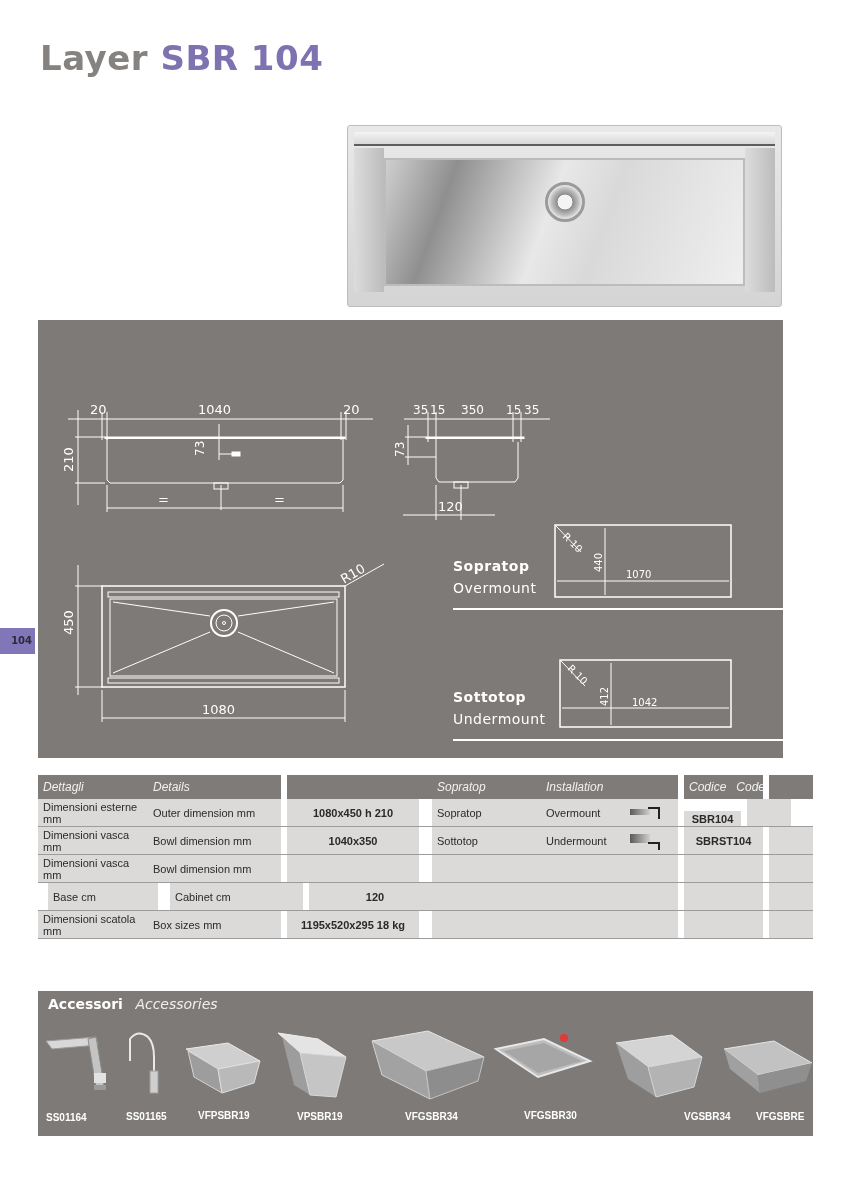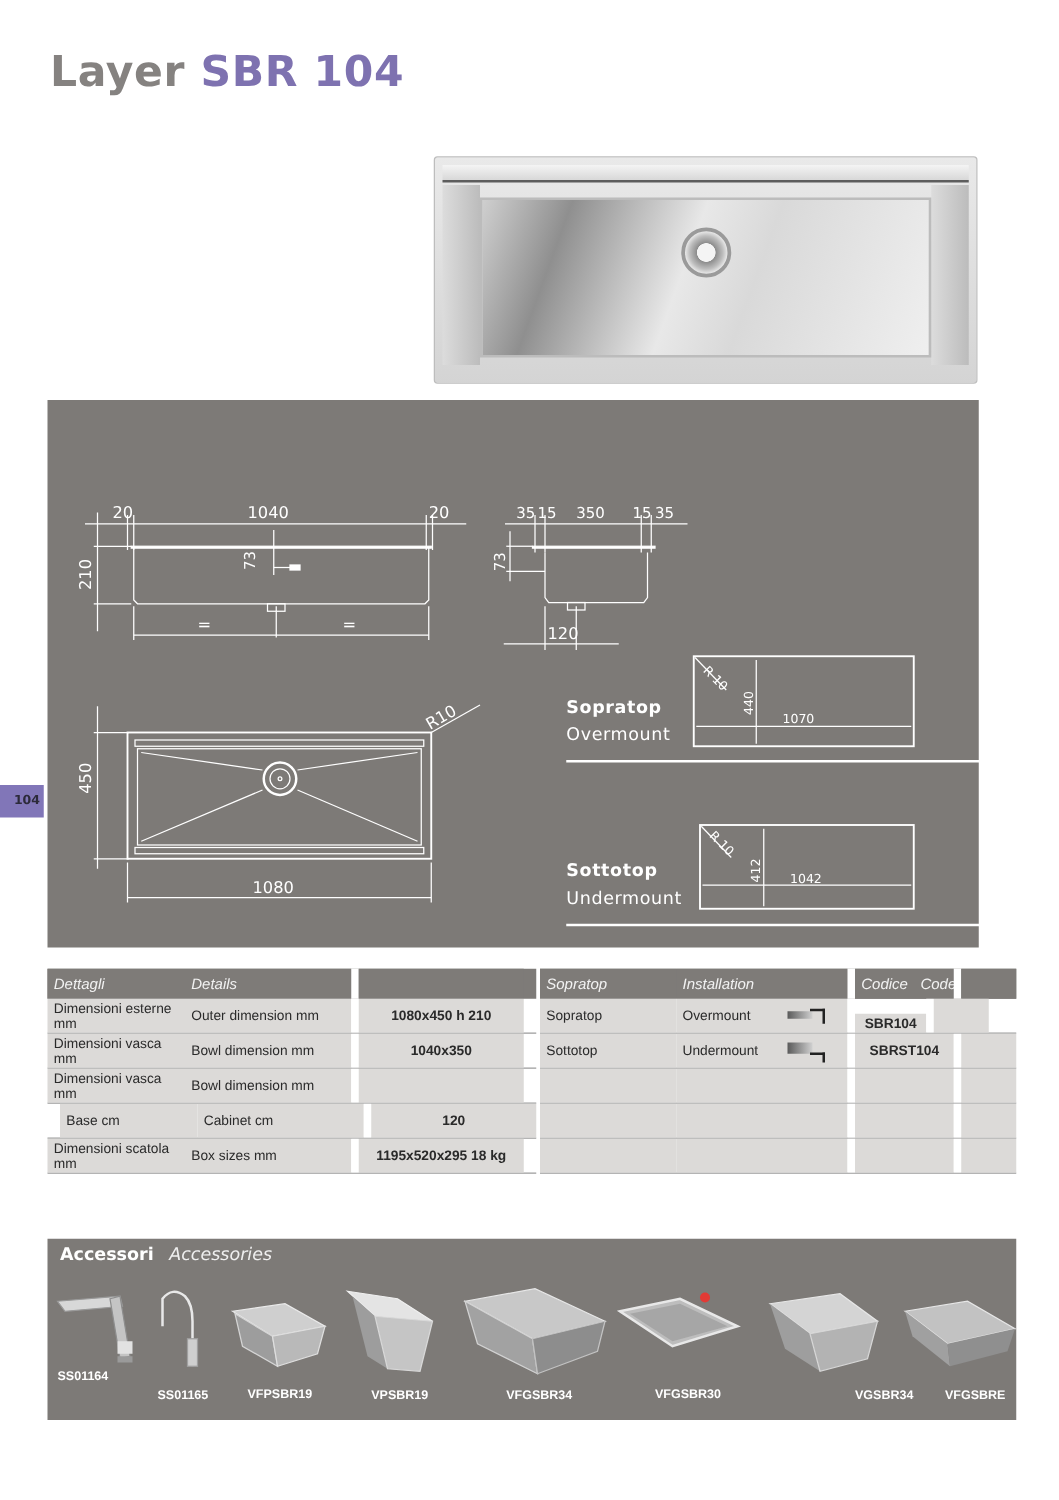--- a/index.html
+++ b/index.html
@@ -183,21 +183,21 @@
       <div class="cell val" style="width:132px;">1040x350</div>
     </div>
   <div class="row">
       <div class="cell" style="width:110px;">Dimensioni vasca mm</div>
       <div class="cell" style="width:133px;">Bowl dimension mm</div>
       <div class="gap"></div>
       <div class="cell val" style="width:132px;"></div>
     </div>
   <div class="row">
       <div class="cell" style="width:110px;margin-left:10px;">Base cm</div>
-      <div class="cell" style="width:133px;">Cabinet cm</div>
+      <div class="cell" style="width:133px;margin-left:12px;">Cabinet cm</div>
       <div class="gap"></div>
       <div class="cell val" style="width:132px;">120</div>
     </div>
   <div class="row">
       <div class="cell" style="width:110px;">Dimensioni scatola mm</div>
       <div class="cell" style="width:133px;">Box sizes mm</div>
       <div class="gap"></div>
       <div class="cell val" style="width:132px;">1195x520x295 18 kg</div>
     </div>
 </div>
@@ -303,21 +303,21 @@
 
     <polygon points="578,16 634,8 664,30 610,40" fill="#d4d4d4" stroke="#e6e6e6"></polygon>
     <polygon points="578,16 610,40 618,70 590,52" fill="#9e9e9e"></polygon>
     <polygon points="610,40 664,30 656,60 618,70" fill="#b3b3b3" stroke="#d6d6d6"></polygon>
 
     <polygon points="686,22 736,14 774,36 720,48" fill="#c2c2c2" stroke="#e6e6e6"></polygon>
     <polygon points="686,22 720,48 722,66 692,42" fill="#a0a0a0"></polygon>
     <polygon points="720,48 774,36 768,54 722,66" fill="#8f8f8f"></polygon>
   </svg>
 
-  <div class="acc-code" style="left:8px;top:105px;">SS01164</div>
+  <div class="acc-code" style="left:8px;top:121px;">SS01164</div>
   <div class="acc-code" style="left:88px;top:120px;">SS01165</div>
   <div class="acc-code" style="left:160px;top:119px;">VFPSBR19</div>
   <div class="acc-code" style="left:259px;top:120px;">VPSBR19</div>
   <div class="acc-code" style="left:367px;top:120px;">VFGSBR34</div>
   <div class="acc-code" style="left:486px;top:119px;">VFGSBR30</div>
   <div class="acc-code" style="left:606px;top:120px;margin-left:40px;">VGSBR34</div>
   <div class="acc-code" style="left:718px;top:120px;">VFGSBRE</div>
 </div>
 
 </body></html>

